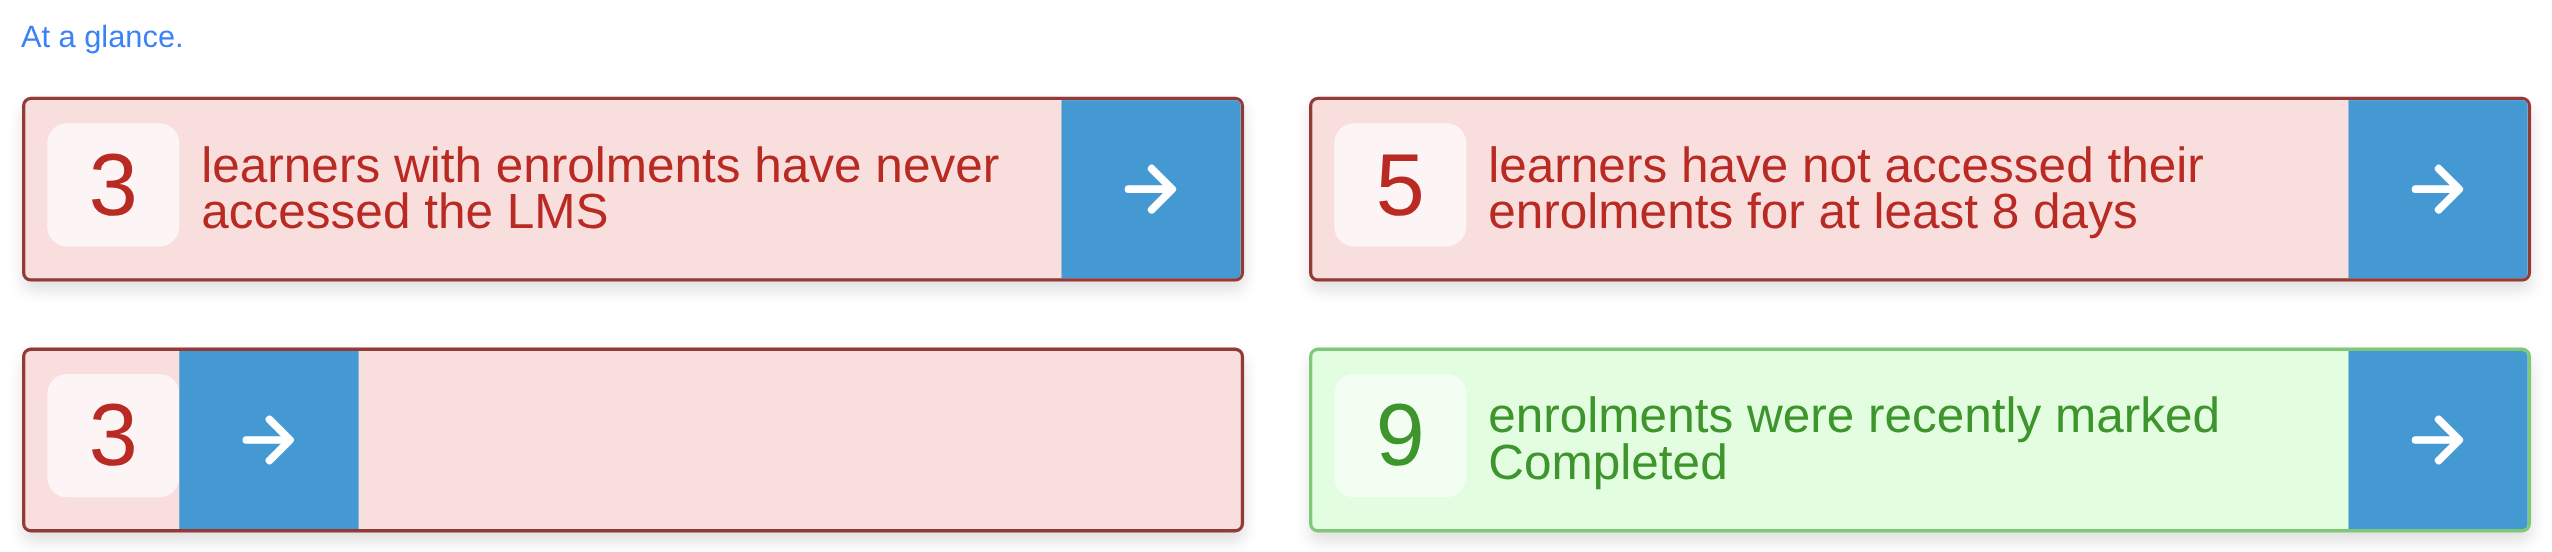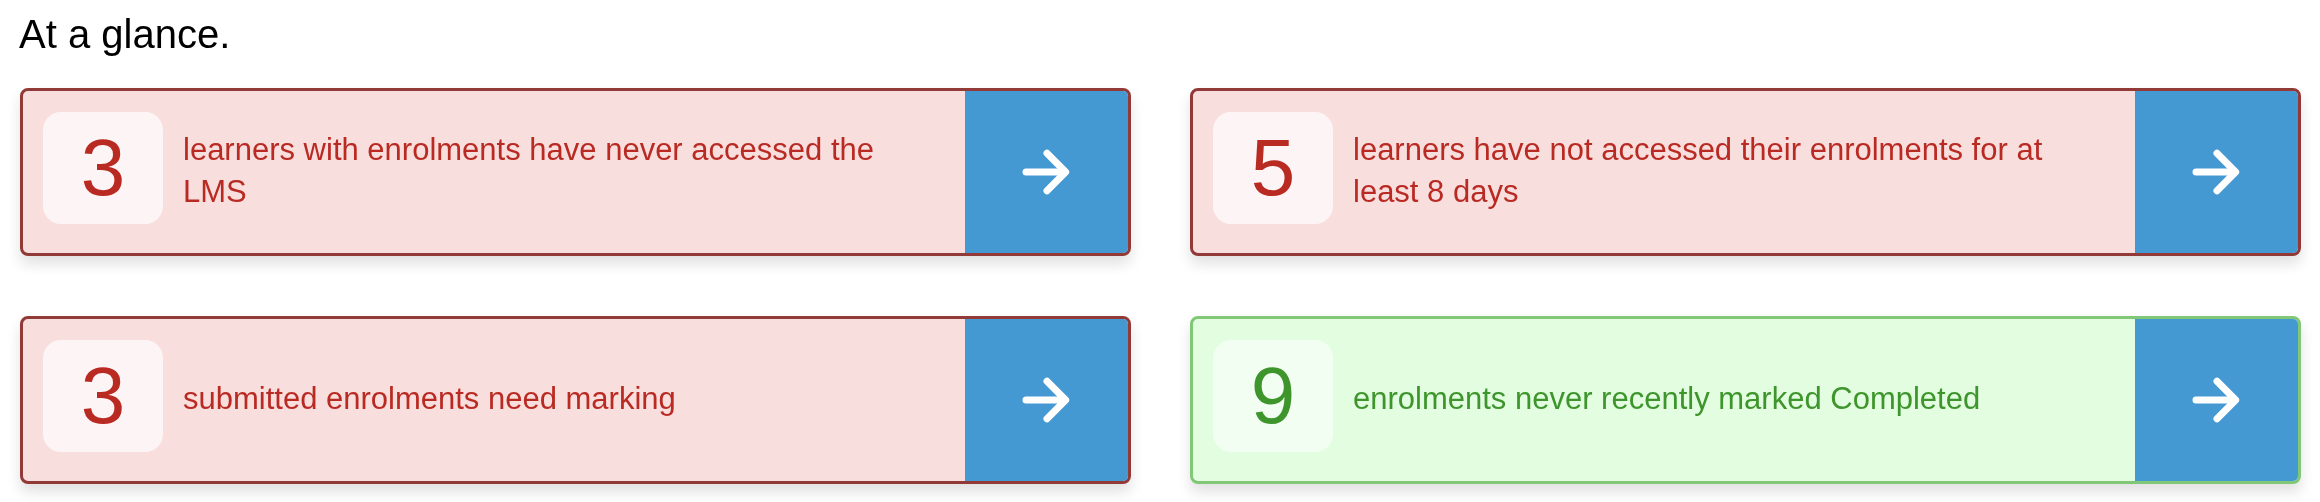--- a/index.html
+++ b/index.html
@@ -2,21 +2,21 @@
 <html><head>
 <meta charset="utf-8">
 <style>
   html, body { margin: 0; padding: 0; background: #ffffff; }
   body {
     width: 2320px; height: 502px; overflow: hidden; position: relative;
     font-family: "Liberation Sans", "DejaVu Sans", sans-serif;
   }
   .heading {
     position: absolute; left: 19px; top: 10px;
-    font-size: 40px; color: #000000; line-height: 48px;
+    font-size: 28px; color: #3b82f6; line-height: 48px;
   }
   .grid {
     position: absolute; left: 20px; top: 88px;
     display: grid;
     grid-template-columns: 1111px 1111px;
     column-gap: 59px;
     row-gap: 60px;
   }
   .card {
     box-sizing: border-box;
@@ -41,21 +41,21 @@
     border-radius: 18px;
     background: rgba(255,255,255,0.7);
     display: flex; align-items: center; justify-content: center;
     font-size: 80px; line-height: 1;
   }
   .card.success .count-box { background: rgba(255,255,255,0.6); }
   .message {
     flex: 1 1 auto;
     display: flex; align-items: center;
     padding: 0 30px 0 20px;
-    font-size: 31px; line-height: 42px;
+    font-size: 45px; line-height: 42px;
     margin-top: -3px;
   }
   .go-button {
     flex: 0 0 163px;
     background: #4599d3;
     display: flex; align-items: center; justify-content: center;
     cursor: pointer;
   }
   .go-button svg { width: 56px; height: 56px; }
 </style>
@@ -83,32 +83,31 @@
     <div class="go-button">
       <svg viewBox="0 0 24 24" fill="none" stroke="#ffffff" stroke-width="3" stroke-linecap="round" stroke-linejoin="round">
         <line x1="3" y1="12" x2="19" y2="12"></line>
           <polyline points="12,4 20,12 12,20"></polyline>
       </svg>
     </div>
   </div>
 
   <div class="card">
     <div class="count-box">3</div>
-    <div class="message">submitted enrolments need marking</div>
     <div class="go-button">
       <svg viewBox="0 0 24 24" fill="none" stroke="#ffffff" stroke-width="3" stroke-linecap="round" stroke-linejoin="round">
         <line x1="3" y1="12" x2="19" y2="12"></line>
           <polyline points="12,4 20,12 12,20"></polyline>
       </svg>
     </div>
   </div>
 
   <div class="card success">
     <div class="count-box">9</div>
-    <div class="message">enrolments never recently marked Completed</div>
+    <div class="message">enrolments were recently marked Completed</div>
     <div class="go-button">
       <svg viewBox="0 0 24 24" fill="none" stroke="#ffffff" stroke-width="3" stroke-linecap="round" stroke-linejoin="round">
         <line x1="3" y1="12" x2="19" y2="12"></line>
           <polyline points="12,4 20,12 12,20"></polyline>
       </svg>
     </div>
   </div>
 
 </div>
 

